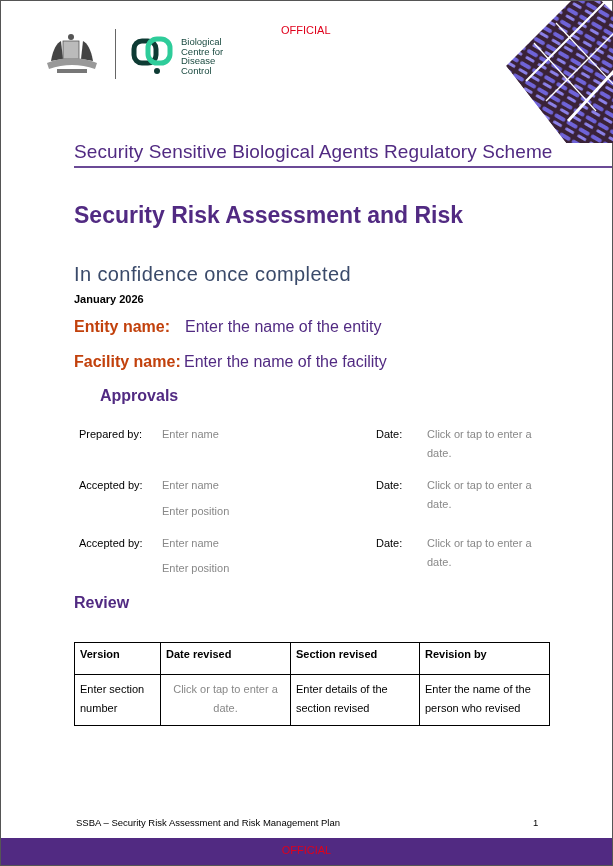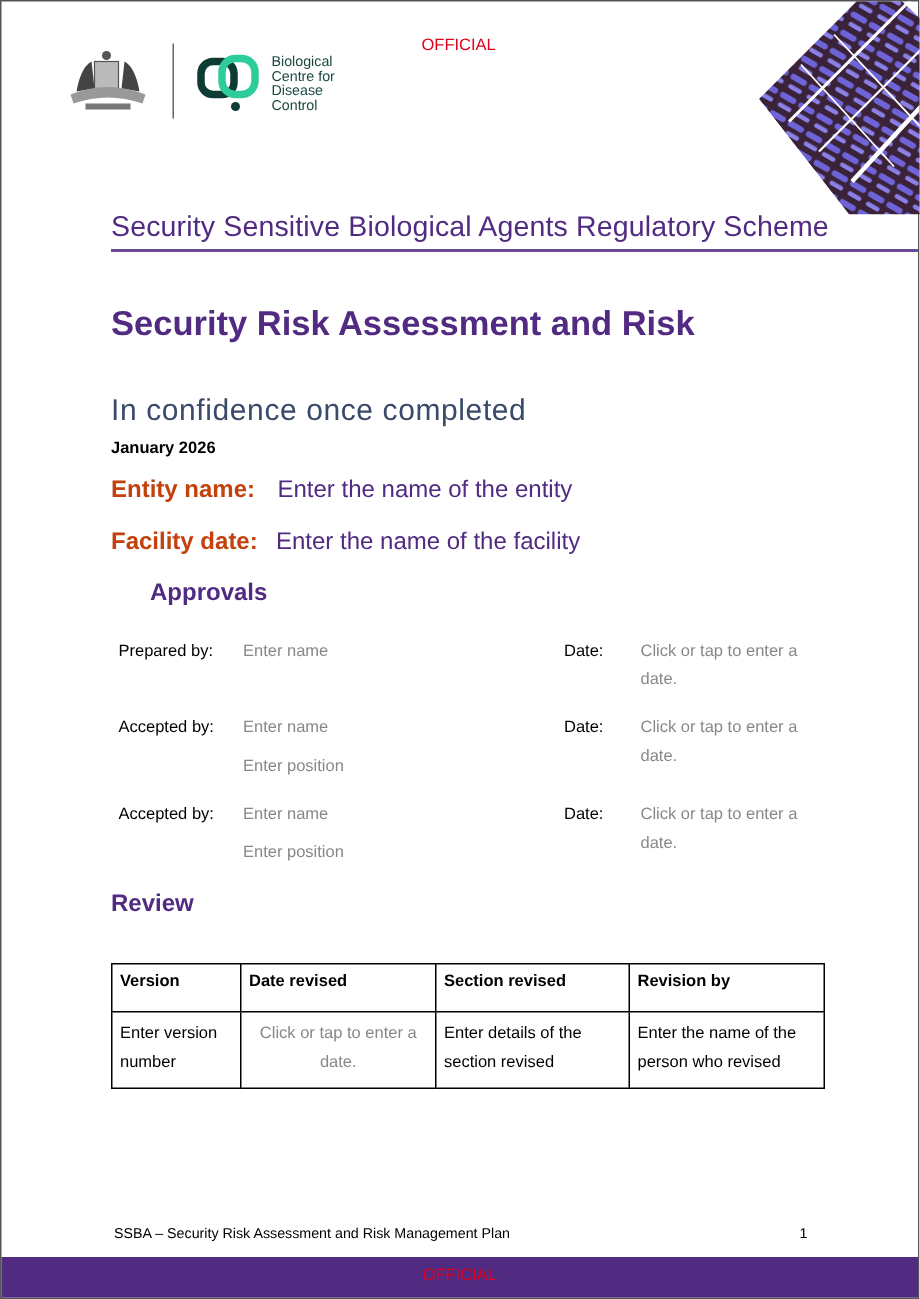--- a/index.html
+++ b/index.html
@@ -83,21 +83,21 @@
   <div class="abs scheme-line"></div>
 
   <div class="abs title">
     <div>Security Risk Assessment and Risk</div>
   </div>
   <div class="abs subtitle">In confidence once completed</div>
   <div class="abs date">January 2026</div>
 
   <div class="abs field-label" style="left:73px;top:317px;">Entity name:</div>
   <div class="abs field-value" style="left:184px;top:317px;">Enter the name of the entity</div>
-  <div class="abs field-label" style="left:73px;top:352px;">Facility date:</div>
+  <div class="abs field-label" style="left:73px;top:352px;">Facility name:</div>
   <div class="abs field-value" style="left:183px;top:352px;">Enter the name of the facility</div>
 
   <div class="abs h2" style="left:73px;top:386px;margin-left:26px;">Approvals</div>
 
   <div class="abs appr-label" style="left:78px;top:427px;">Prepared by:</div>
   <div class="abs appr-ph" style="left:161px;top:424px;">Enter name</div>
   <div class="abs appr-label" style="left:375px;top:427px;">Date:</div>
   <div class="abs appr-ph" style="left:426px;top:424px;">
     <div>Click or tap to enter a</div>
     <div>date.</div>
@@ -125,21 +125,21 @@
 
   <table class="review">
     <tbody>
         <tr>
       <th style="width:75px;">Version</th>
       <th style="width:119px;">Date revised</th>
       <th style="width:118px;">Section revised</th>
       <th style="width:119px;">Revision by</th>
     </tr>
     <tr>
-      <td>Enter version number</td>
+      <td>Enter section number</td>
       <td class="muted">Click or tap to enter a date.</td>
       <td>Enter details of the section revised</td>
       <td>Enter the name of the person who revised</td>
     </tr>
   </tbody>
     </table>
 
   <div class="abs footer-text">SSBA – Security Risk Assessment and Risk Management Plan</div>
   <div class="abs page-num">1</div>
   <div class="abs footer-bar"></div>

